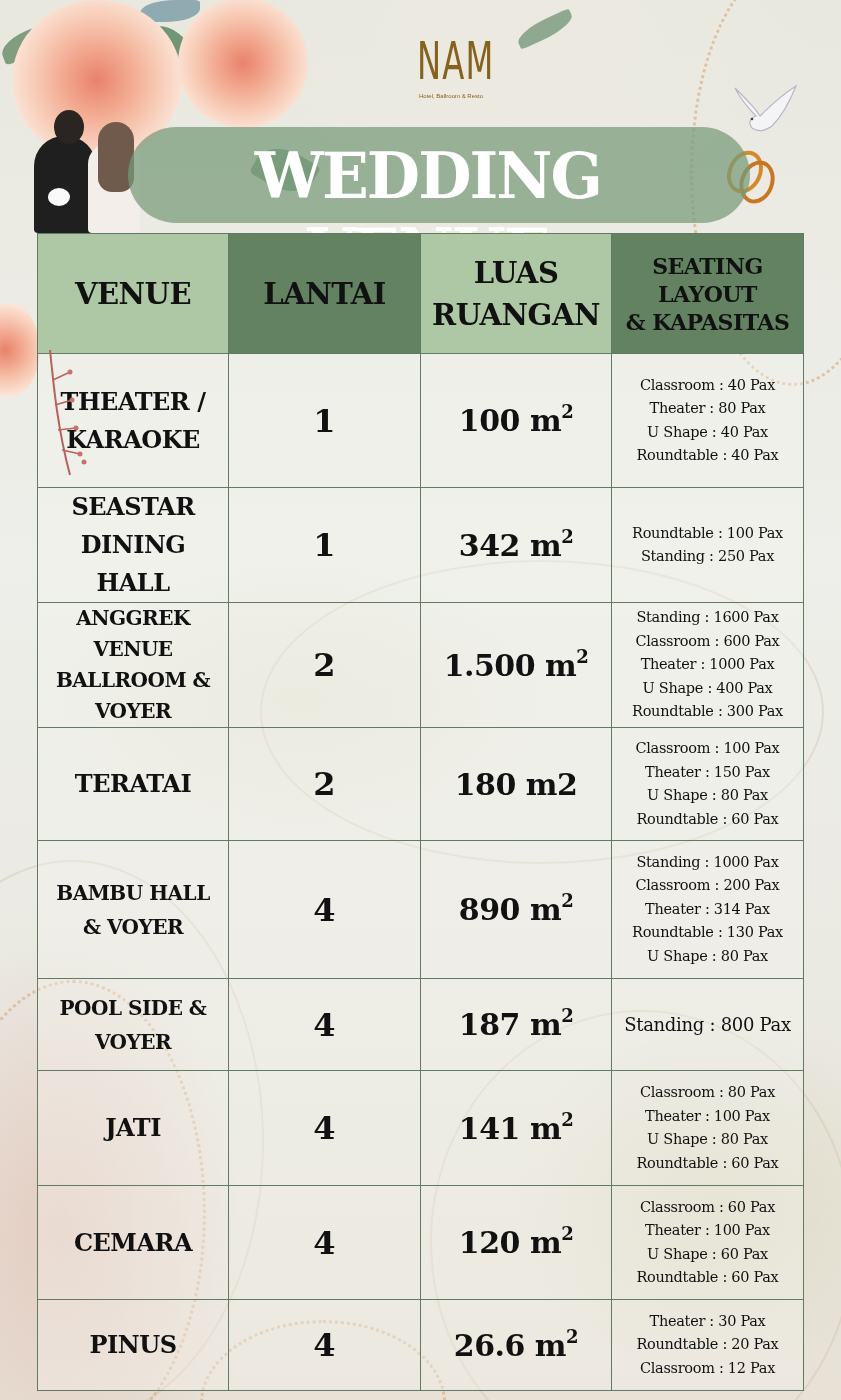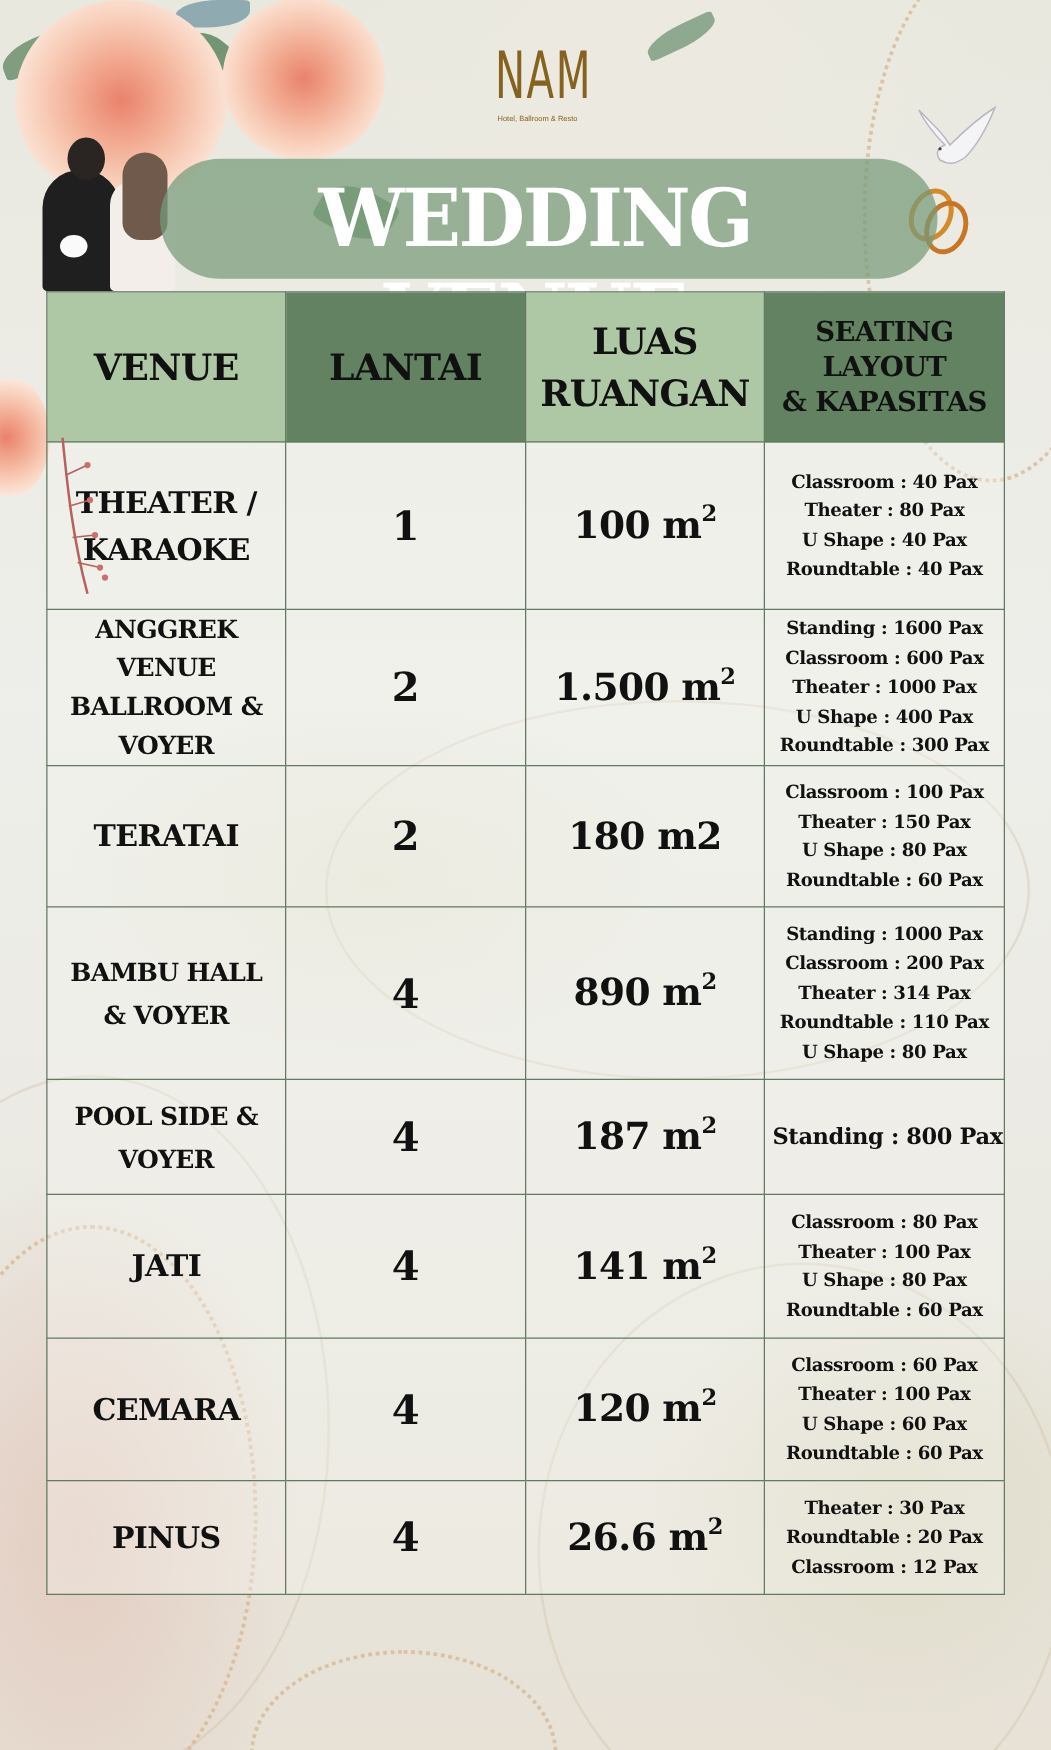--- a/index.html
+++ b/index.html
@@ -24,21 +24,21 @@
   .couple { position: absolute; left: 34px; top: 108px; width: 110px; height: 125px; }
   .groom { position: absolute; left: 0; top: 28px; width: 62px; height: 97px; background: #1f1f1f; border-radius: 30px 30px 4px 4px; }
   .groom-head { position: absolute; left: 20px; top: 2px; width: 30px; height: 34px; border-radius: 50%; background: #2a2522; }
   .bride { position: absolute; left: 54px; top: 36px; width: 52px; height: 89px; background: #f3eeea; border-radius: 20px 20px 4px 4px; }
   .bride-hair { position: absolute; left: 64px; top: 14px; width: 36px; height: 70px; border-radius: 18px 18px 14px 14px; background: #6f5a4c; }
   .bouquet { position: absolute; left: 14px; top: 80px; width: 22px; height: 18px; border-radius: 50%; background: #fafafa; }
   .dove { position: absolute; left: 730px; top: 78px; width: 70px; height: 75px; }
   .ring { position: absolute; width: 26px; height: 36px; border-radius: 50%; border: 4px solid #d58a2a; }
 
   
-  .logo { position: absolute; left: 375px; top: 28px; width: 110px; text-align: center; }
+  .logo { position: absolute; left: 396px; top: 28px; width: 110px; text-align: center; }
   .logo-mark { font-family: "DejaVu Sans", sans-serif; font-size: 52px; line-height: 66px; letter-spacing: 2px; color: #86621f; transform: scaleX(0.62); transform-origin: center; font-weight: normal; }
   .logo-sub { font-family: "Liberation Sans", sans-serif; font-size: 6px; color: #86621f; margin-top: -1px; }
 
   
   .banner { position: absolute; left: 128px; top: 127px; width: 622px; height: 96px; background: rgba(118,154,120,0.72); border-radius: 48px; }
   .banner-title { position: absolute; left: 128px; top: 138px; width: 600px; text-align: center;
     font-family: "DejaVu Serif", serif; font-weight: bold; font-size: 64px; line-height: 76px; color: #ffffff;
     letter-spacing: -2px; transform: scaleX(0.96); }
 
   
@@ -47,21 +47,21 @@
   table.venues th { font-weight: bold; height: 119px; }
   th.light { background: #aec8a6; }
   th.dark  { background: #628262; margin-top: 12px; }
   .h-big { font-size: 29px; line-height: 42px; letter-spacing: -0.5px; }
   .h-small { font-size: 22px; line-height: 28px; letter-spacing: -0.5px; }
   td.venue { font-size: 24px; line-height: 38px; font-weight: bold; letter-spacing: -0.5px; }
   td.venue.small { font-size: 20px; line-height: 31px; }
   td.floor { font-size: 32px; font-weight: bold; }
   td.area { font-size: 30px; font-weight: bold; letter-spacing: -0.5px; }
   td.area sup { font-size: 18px; vertical-align: 13px; line-height: 0; }
-  td.seat { font-size: 14.5px; line-height: 23.5px; font-weight: bold; letter-spacing: -0.3px; }
+  td.seat { font-size: 14.5px; line-height: 23.5px; font-weight: normal; letter-spacing: -0.3px; }
   td.seat.single { font-size: 18px; margin-top: 37px; }
   td.seat div { white-space: nowrap; }
   table.venues tr.row td { background: rgba(245,245,240,0.35); }
 </style>
 </head>
 <body>
 
 <div class="swirl" style="left:-120px;top:860px;width:380px;height:560px;"></div>
 <div class="swirl" style="left:430px;top:1010px;width:420px;height:460px;"></div>
 <div class="swirl" style="left:260px;top:560px;width:560px;height:300px;"></div>
@@ -134,20 +134,32 @@
       <td class="floor">1</td>
       <td class="area"><span>100 m</span><sup>2</sup></td>
       <td class="seat">
         <div>Classroom : 40 Pax</div>
         <div>Theater : 80 Pax</div>
         <div>U Shape : 40 Pax</div>
         <div>Roundtable : 40 Pax</div>
       </td>
     </tr>
 
+    <tr class="row" style="height:103px;">
+      <td class="venue">
+        <div>SEASTAR</div>
+        <div>DINING HALL</div>
+      </td>
+      <td class="floor">1</td>
+      <td class="area"><span>342 m</span><sup>2</sup></td>
+      <td class="seat">
+        <div>Roundtable : 100 Pax</div>
+        <div>Standing : 250 Pax</div>
+      </td>
+    </tr>
 
     <tr class="row" style="height:114px;">
       <td class="venue small">
         <div>ANGGREK</div>
         <div>VENUE</div>
         <div>BALLROOM &amp;</div>
         <div>VOYER</div>
       </td>
       <td class="floor">2</td>
       <td class="area"><span>1.500 m</span><sup>2</sup></td>
@@ -178,21 +190,21 @@
       <td class="venue small" style="line-height:34px;">
         <div>BAMBU HALL</div>
         <div>&amp; VOYER</div>
       </td>
       <td class="floor">4</td>
       <td class="area"><span>890 m</span><sup>2</sup></td>
       <td class="seat">
         <div>Standing : 1000 Pax</div>
         <div>Classroom : 200 Pax</div>
         <div>Theater : 314 Pax</div>
-        <div>Roundtable : 110 Pax</div>
+        <div>Roundtable : 130 Pax</div>
         <div>U Shape : 80 Pax</div>
       </td>
     </tr>
 
     <tr class="row" style="height:92px;">
       <td class="venue small" style="line-height:34px;">
         <div>POOL SIDE &amp;</div>
         <div>VOYER</div>
       </td>
       <td class="floor">4</td>

